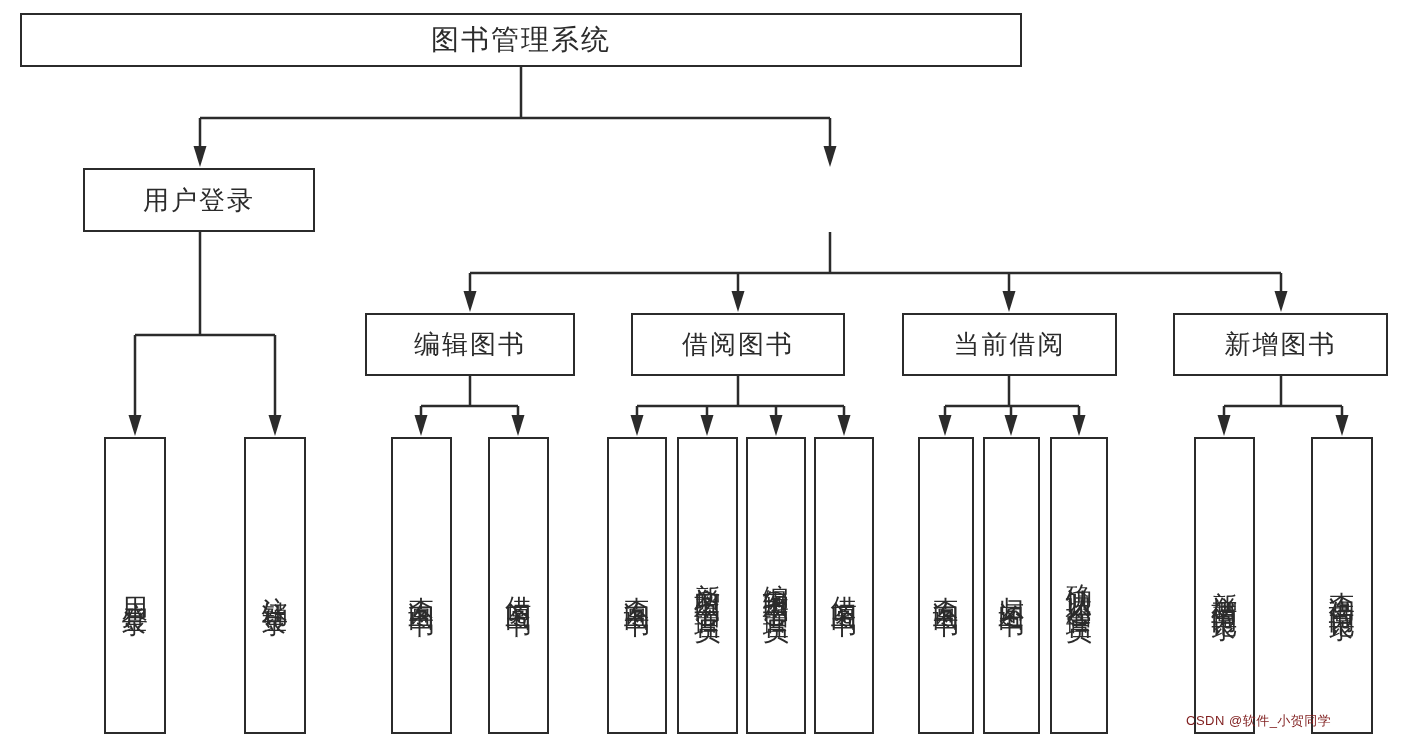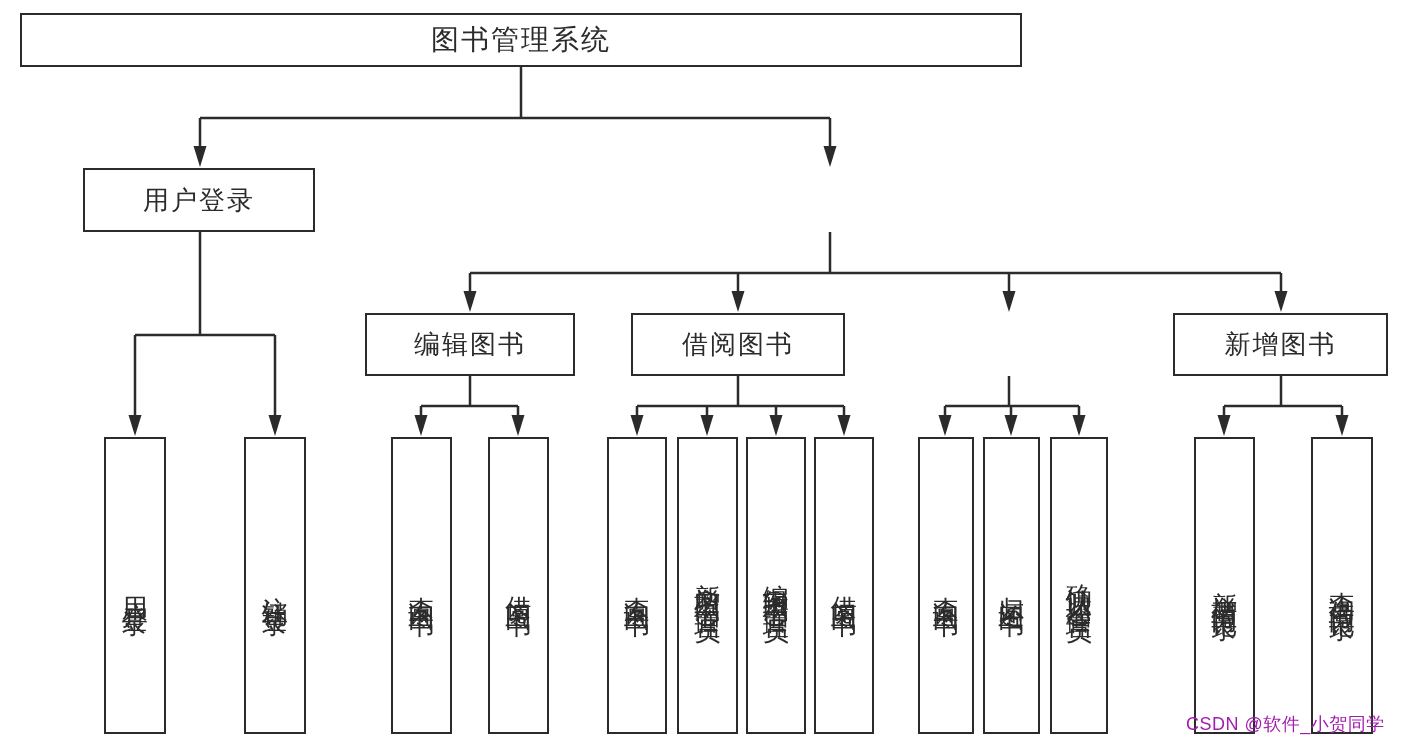--- a/index.html
+++ b/index.html
@@ -52,23 +52,23 @@
     letter-spacing: 5px;
     line-height: 1.1;
     color: #2b2b2b;
   }
   .lvl2 { top: 168px; height: 64px; }
   .lvl3 { top: 313px; height: 63px; }
   #watermark {
     position: absolute;
     left: 1186px;
     top: 712px;
-    font-size: 18px;
+    font-size: 13px;
     letter-spacing: 0.5px;
-    color: #a21caf;
+    color: #7f1d1d;
     white-space: nowrap;
     z-index: 5;
   }
 </style>
 </head>
 <body>
 
 <div id="canvas">
 
   <svg id="connectors" viewBox="0 0 1405 747" xmlns="http://www.w3.org/2000/svg">
@@ -111,20 +111,23 @@
   <div class="node hbox lvl2" style="left:83px; width:232px;">
     <span class="label">用户登录</span>
   </div>
 
   <div class="node hbox lvl3" style="left:365px; width:210px;">
     <span class="label">编辑图书</span>
   </div>
   <div class="node hbox lvl3" style="left:631px; width:214px;">
     <span class="label">借阅图书</span>
   </div>
+  <div class="node hbox lvl3" style="left:902px; width:215px;">
+    <span class="label">当前借阅</span>
+  </div>
   <div class="node hbox lvl3" style="left:1173px; width:215px;">
     <span class="label">新增图书</span>
   </div>
 
   <div class="node vbox" style="left:104px; width:62px;">
     <span class="label">用户登录</span>
   </div>
   <div class="node vbox" style="left:244px; width:62px;">
     <span class="label">注销登录</span>
   </div>

